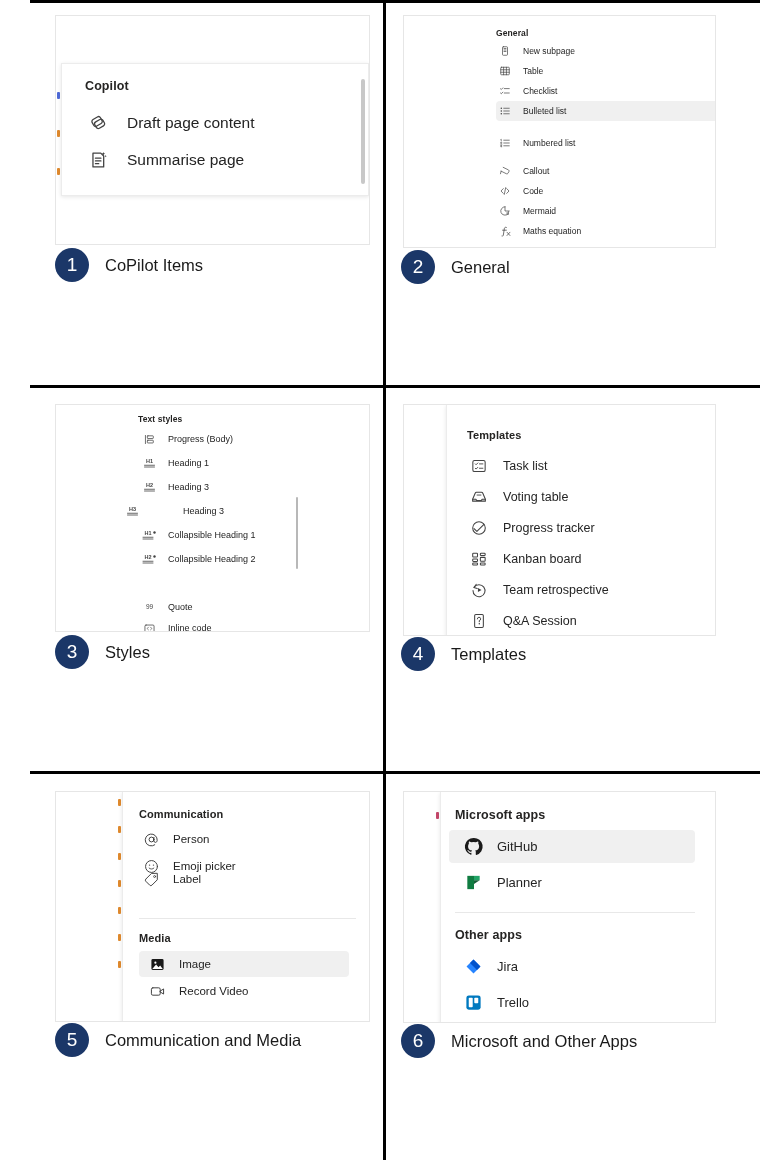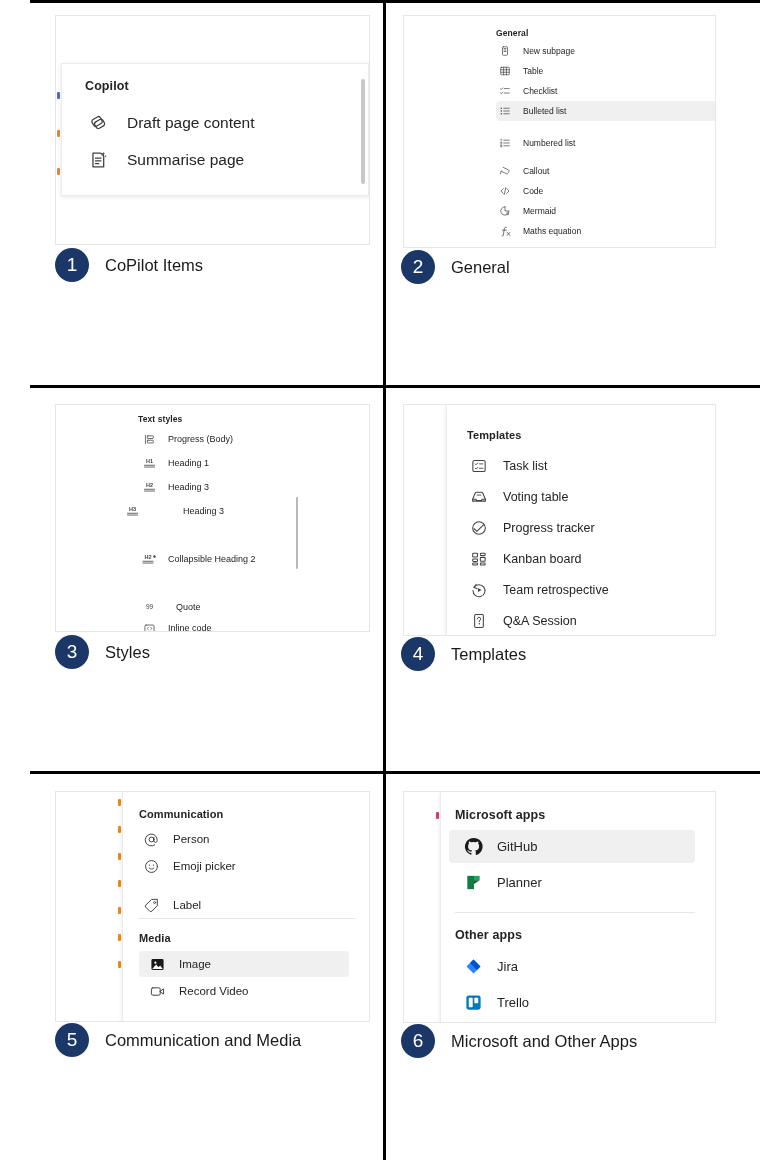--- a/index.html
+++ b/index.html
@@ -293,40 +293,50 @@
         <div class="mrow" style="position:absolute; left:65px; top:94px; height:24px; width:210px;gap:32px;">
           <span class="ic" style="width:22px;">
             <svg width="15" height="13" viewBox="0 0 30 24">
               <text x="15" y="11" text-anchor="middle" font-family="Liberation Sans, sans-serif" font-size="11" font-weight="700" fill="#424242">H3</text>
               <path class="st" d="M5 15.5h20M5 19h20" style="stroke-width:1.6"></path>
             </svg>
           </span>
           <span class="lb" style="margin-left:8px; font-size:9px;">Heading 3</span>
         </div>
 
+        <div class="mrow" style="position:absolute; left:82px; top:118px; height:24px; width:210px;">
+          <span class="ic" style="width:22px;">
+            <svg width="17" height="13" viewBox="0 0 34 24">
+              <text x="14" y="11" text-anchor="middle" font-family="Liberation Sans, sans-serif" font-size="11" font-weight="700" fill="#424242">H1</text>
+              <circle class="stf" cx="27" cy="6" r="2.4"></circle>
+              <path class="st" d="M4 15.5h20M4 19h20" style="stroke-width:1.6"></path>
+            </svg>
+          </span>
+          <span class="lb" style="margin-left:8px; font-size:9px;">Collapsible Heading 1</span>
+        </div>
 
         <div class="mrow" style="position:absolute; left:82px; top:142px; height:24px; width:210px;">
           <span class="ic" style="width:22px;">
             <svg width="17" height="13" viewBox="0 0 34 24">
               <text x="14" y="11" text-anchor="middle" font-family="Liberation Sans, sans-serif" font-size="11" font-weight="700" fill="#424242">H2</text>
               <circle class="stf" cx="27" cy="6" r="2.4"></circle>
               <path class="st" d="M4 15.5h20M4 19h20" style="stroke-width:1.6"></path>
             </svg>
           </span>
           <span class="lb" style="margin-left:8px; font-size:9px;">Collapsible Heading 2</span>
         </div>
 
 
         <div class="mrow" style="position:absolute; left:82px; top:190px; height:24px; width:210px;">
           <span class="ic" style="width:22px;">
             <svg width="15" height="13" viewBox="0 0 30 24">
               <text x="15" y="15" text-anchor="middle" font-family="Liberation Sans, sans-serif" font-size="13" fill="#424242">99</text>
             </svg>
           </span>
-          <span class="lb" style="margin-left:16px; font-size:9px;">Quote</span>
+          <span class="lb" style="margin-left:8px; font-size:9px;">Quote</span>
         </div>
 
         <div class="mrow" style="position:absolute; left:82px; top:212px; height:22px; width:210px;">
           <span class="ic" style="width:22px;">
             <svg width="13" height="13" viewBox="0 0 24 24">
               <rect class="st" x="3.6" y="5.6" width="16.8" height="12.8" rx="2"></rect>
               <path class="st" d="M10 9.6 7.6 12l2.4 2.4M14 9.6 16.4 12 14 14.4" style="stroke-width:1.2"></path>
             </svg>
           </span>
           <span class="lb" style="margin-left:8px; font-size:9px;">Inline code</span>
@@ -461,21 +471,21 @@
             <svg width="17" height="17" viewBox="0 0 24 24">
               <circle class="st" cx="12" cy="12" r="8.4"></circle>
               <circle class="stf" cx="9.2" cy="10" r="1"></circle>
               <circle class="stf" cx="14.8" cy="10" r="1"></circle>
               <path class="st" d="M8.6 14.2a4.4 4.4 0 0 0 6.8 0" style="stroke-width:1.2"></path>
             </svg>
           </span>
           <span class="lb" style="margin-left:10px; font-size:11.5px;">Emoji picker</span>
         </div>
 
-        <div class="mrow" style="position:absolute; left:16px; top:100px; height:26px; width:210px;">
+        <div class="mrow" style="position:absolute; left:16px; top:74px; height:26px; width:210px;">
           <span class="ic" style="width:24px;">
             <svg width="17" height="17" viewBox="0 0 24 24">
               <path class="st" d="M11.6 3.8 4 11.4a2.2 2.2 0 0 0 0 3.1l5.5 5.5a2.2 2.2 0 0 0 3.1 0l7.6-7.6V3.8z"></path>
               <circle class="st" cx="16.4" cy="7.8" r="1.4" style="stroke-width:1.2"></circle>
             </svg>
           </span>
           <span class="lb" style="margin-left:10px; font-size:11.5px;">Label</span>
         </div>
 
         <div class="sep" style="left:16px; top:126px; width:217px;"></div>

